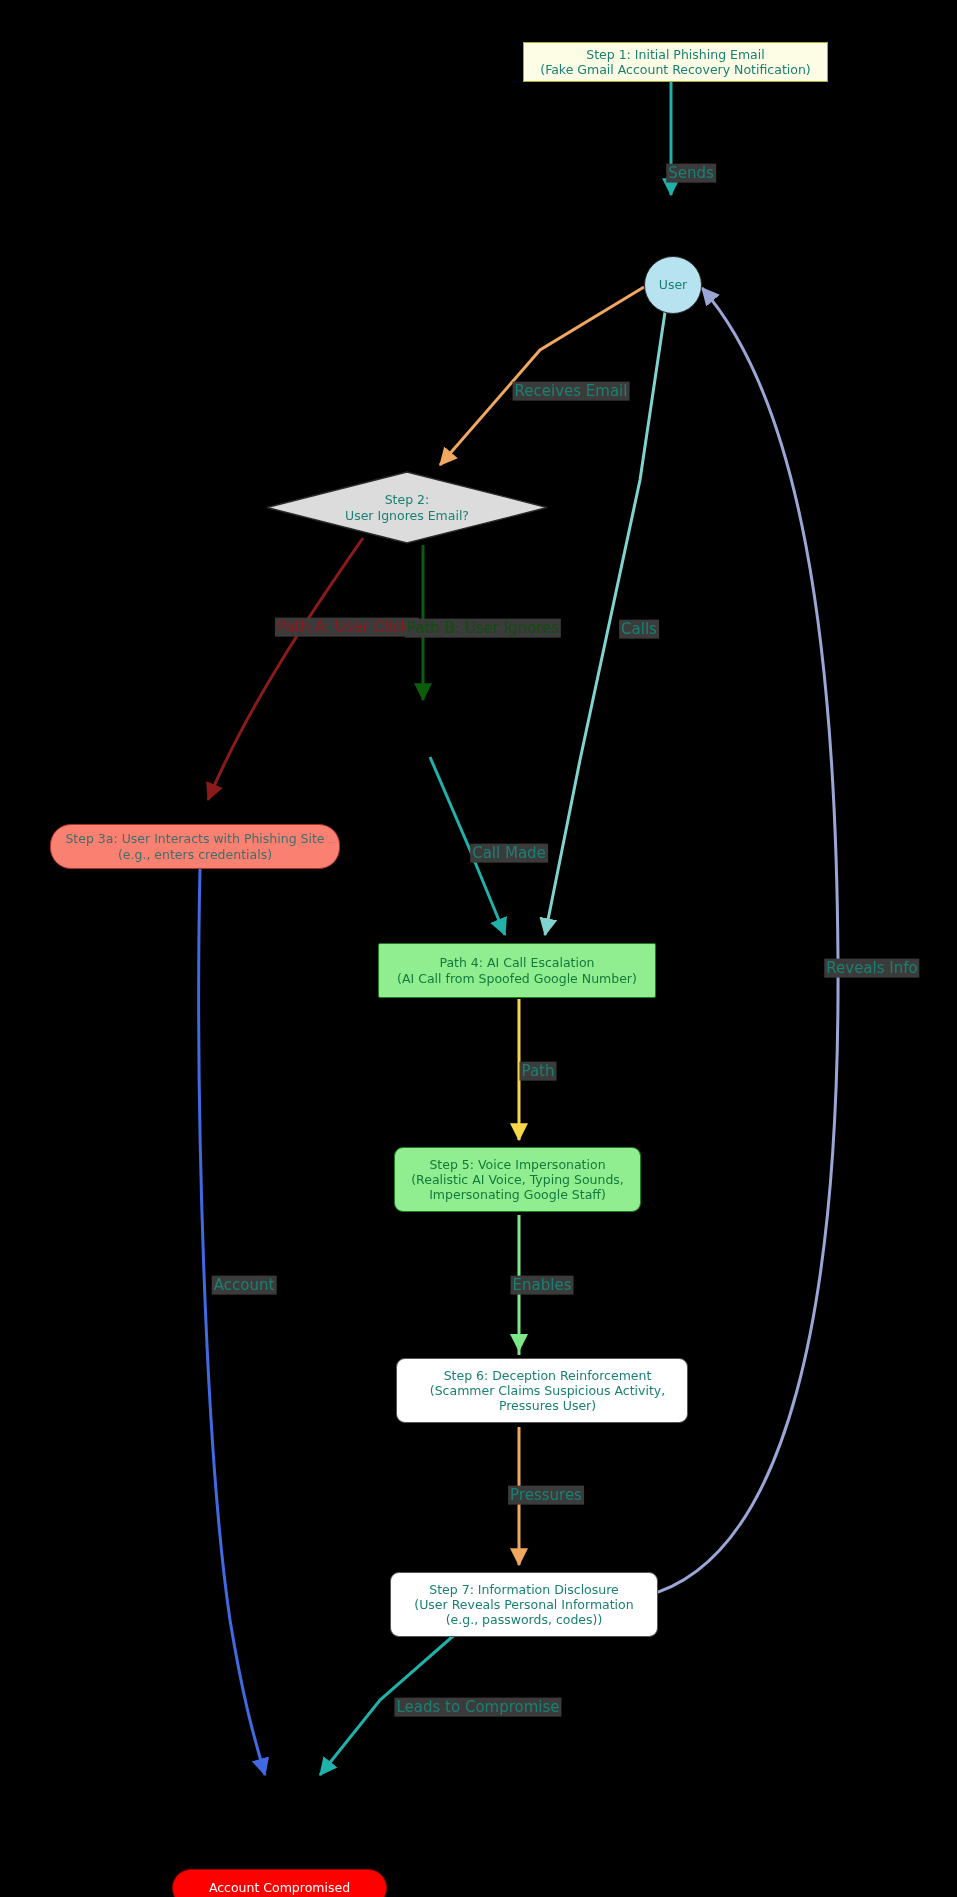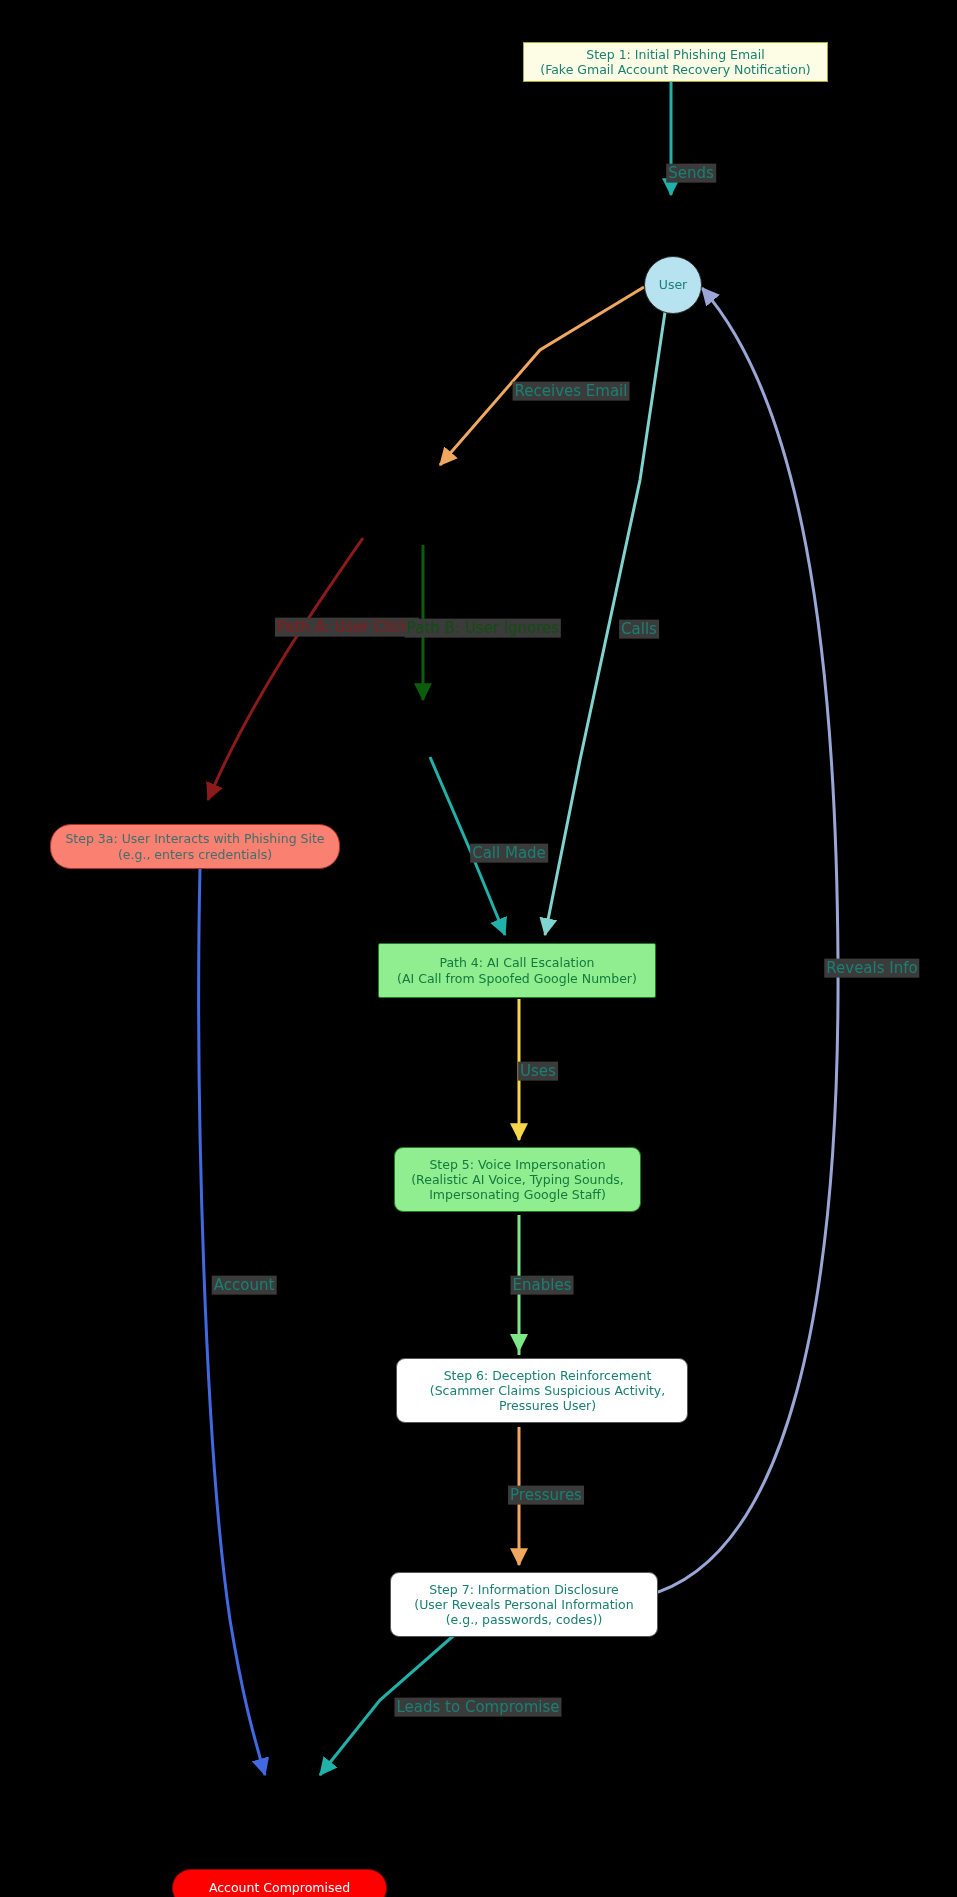--- a/index.html
+++ b/index.html
@@ -203,20 +203,27 @@
     <g>
       <path d="M200,868 C195,1100 205,1450 230,1620 C244,1705 255,1740 265,1775" stroke="#4169e1" stroke-width="3" fill="none" marker-end="url(#ah-blue)"></path>
     </g>
   </svg>
 
   <div class="node-box n-step1" style="left:523px; top:42px; width:305px; height:40px;">Step 1: Initial Phishing Email
 (Fake Gmail Account Recovery Notification)</div>
 
   <div class="node-box n-circle" style="left:644px; top:256px; width:58px; height:58px;">User</div>
 
+  <div class="n-decision-wrap" style="left:265px; top:470px; width:284px; height:75px;">
+    <svg width="284" height="75" viewBox="0 0 284 75" xmlns="http://www.w3.org/2000/svg">
+      <polygon points="142,2 282,37.5 142,73 2,37.5" fill="#dcdcdc" stroke="#2b2b2b" stroke-width="1.4"></polygon>
+    </svg>
+    <div class="n-decision-label">Step 2:
+User Ignores Email?</div>
+  </div>
 
   <div class="node-box n-red" style="left:50px; top:824px; width:290px; height:45px;border-radius:21px;">Step 3a: User Interacts with Phishing Site
 (e.g., enters credentials)</div>
 
 
   <div class="node-box n-green" style="left:378px; top:943px; width:278px; height:55px; border-radius:2px;">Path 4: AI Call Escalation
 (AI Call from Spoofed Google Number)</div>
 
   <div class="node-box n-green" style="left:394px; top:1147px; width:247px; height:65px;">Step 5: Voice Impersonation
 (Realistic AI Voice, Typing Sounds,
@@ -237,21 +244,21 @@
   <div class="edge-label" style="left:571px; top:391px;">Receives Email</div>
 
   <div class="edge-label lbl-red" style="left:347px; top:627px;">Path A: User Clicks</div>
 
   <div class="edge-label lbl-green" style="left:483px; top:628px;">Path B: User Ignores</div>
 
   <div class="edge-label" style="left:509px; top:853px;">Call Made</div>
 
   <div class="edge-label" style="left:639px; top:629px;">Calls</div>
 
-  <div class="edge-label" style="left:538px; top:1071px;">Uses</div>
+  <div class="edge-label" style="left:538px; top:1071px;">Path</div>
 
   <div class="edge-label" style="left:542px; top:1285px;">Enables</div>
 
   <div class="edge-label" style="left:546px; top:1495px;">Pressures</div>
 
   <div class="edge-label" style="left:872px; top:968px;">Reveals Info</div>
 
   <div class="edge-label" style="left:478px; top:1707px;">Leads to Compromise</div>
 
   <div class="edge-label" style="left:244px; top:1285px;">Account</div>

